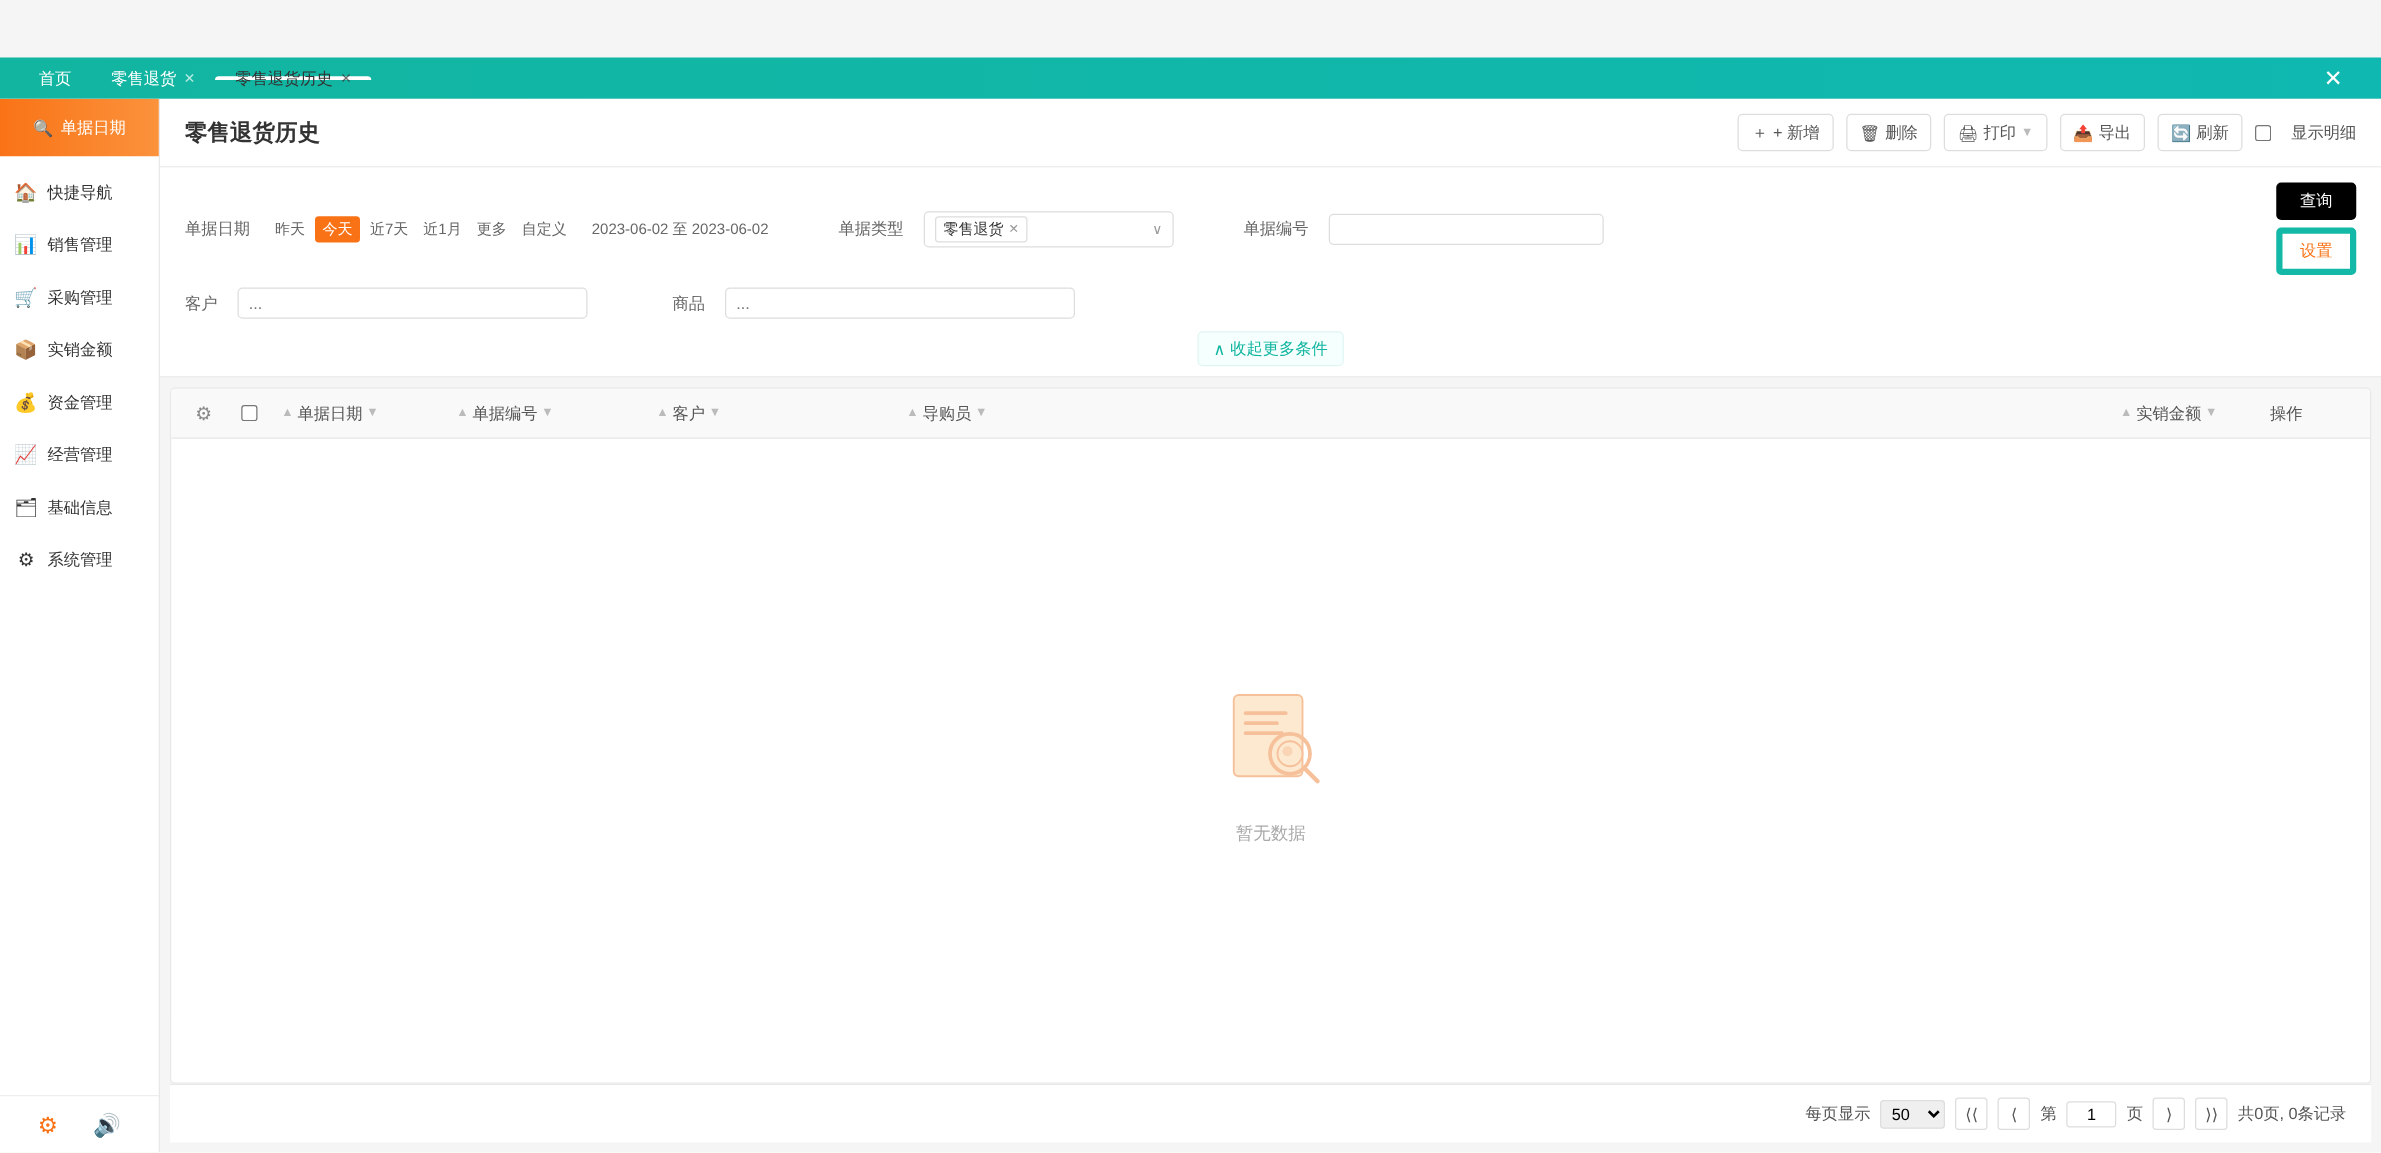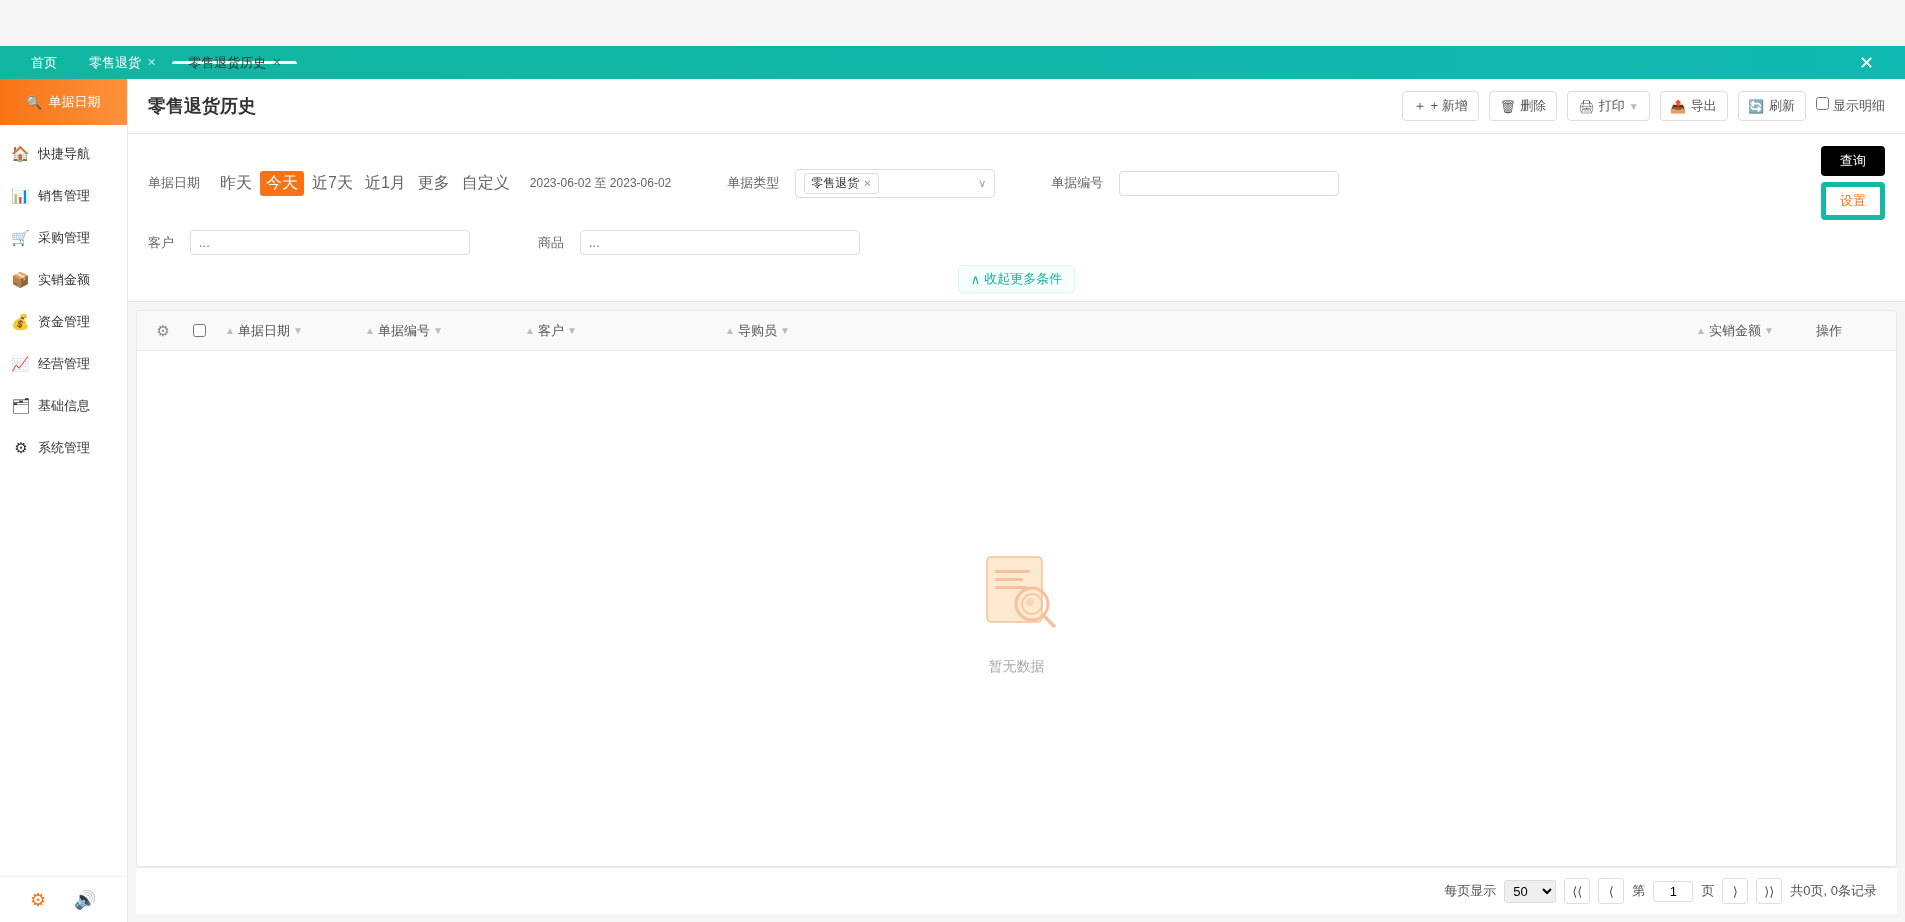--- a/index.html
+++ b/index.html
@@ -154,22 +154,22 @@
       padding: 5px 10px;
       border: 1px solid #ddd;
       border-radius: 4px;
       background: #fff;
       font-size: 13px;
       color: #555;
       cursor: pointer;
     }
     .checkbox-label {
       display: flex;
-      align-items: flex-start;
-      gap: 4px;
+      align-items: center;
+      gap: 16px;
       font-size: 13px;
       color: #555;
       cursor: pointer;
     }
 
     
     .filter-area {
       background: #fff;
       padding: 12px 20px 8px;
       border-bottom: 1px solid #e8e8e8;
@@ -186,21 +186,21 @@
       font-size: 13px;
       color: #666;
       white-space: nowrap;
     }
     .filter-date-options {
       display: flex;
       align-items: center;
       gap: 4px;
     }
     .date-opt {
-      font-size: 16px;
+      font-size: 12px;
       color: #666;
       cursor: pointer;
       padding: 2px 4px;
     }
     .date-opt.active {
       background: #f97316;
       color: #fff;
       border-radius: 3px;
       padding: 2px 6px;
     }

